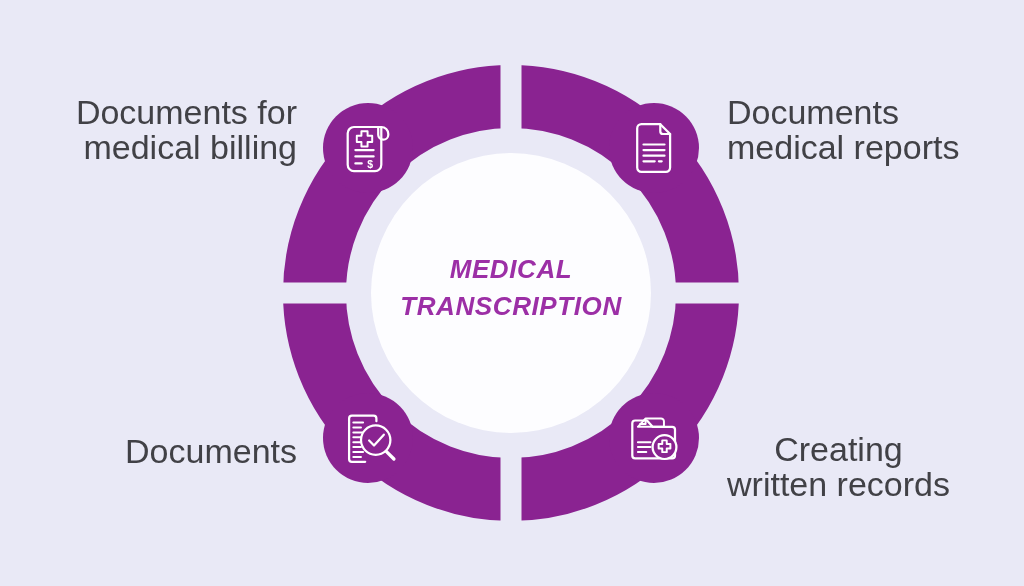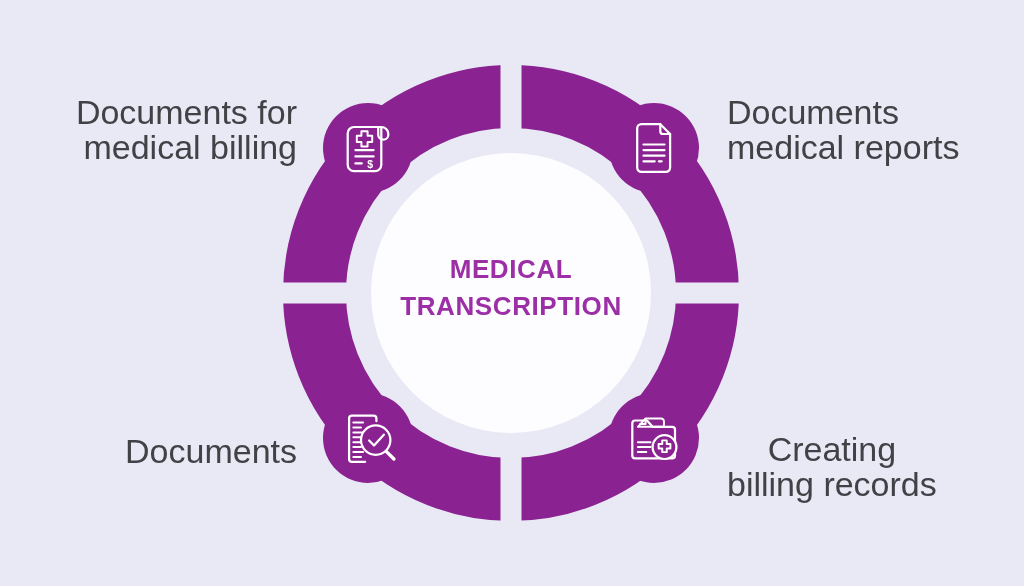--- a/index.html
+++ b/index.html
@@ -57,20 +57,21 @@
   .label.br { top: 432px; left: 727px;  text-align: center; }
   .title {
     position: absolute;
     left: 361px; top: 251px; width: 300px;
     text-align: center;
     color: var(--title-text, #9C2FA6);
     font-size: 26px;
     font-weight: 700;
     letter-spacing: 0.6px;
     line-height: 37px;
+    font-style: italic;
   }
   .title span { display: block; }
 </style>
 </head>
 <body>
 
 <div class="canvas">
 
   <svg class="diagram-svg" width="1024" height="586" viewBox="0 0 1024 586">
 
@@ -143,16 +144,16 @@
   <div class="label tr">
     <span>Documents</span>
     <span>medical reports</span>
   </div>
   <div class="label bl">
     <span>Documents</span>
     <span></span>
   </div>
   <div class="label br">
     <span>Creating</span>
-    <span>billing records</span>
+    <span>written records</span>
   </div>
 
 </div>
 
 </body></html>

